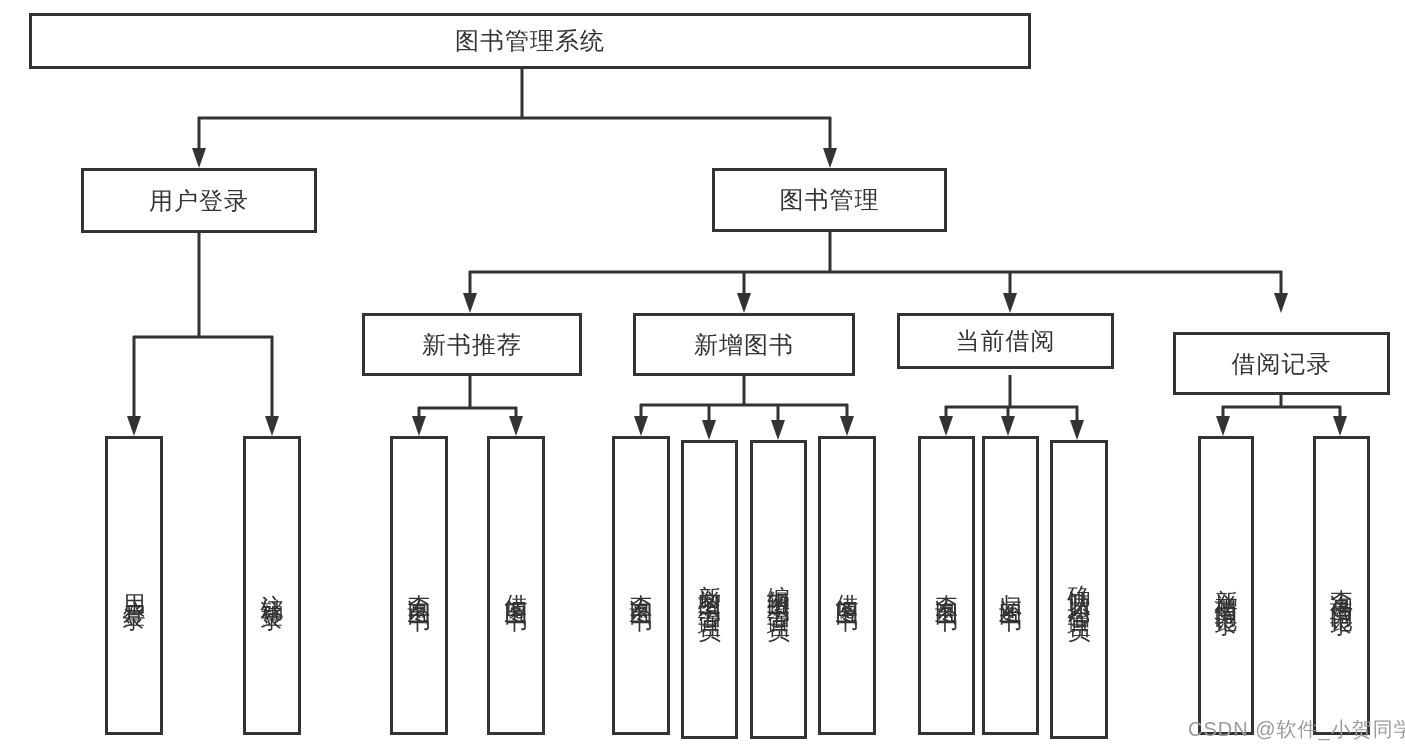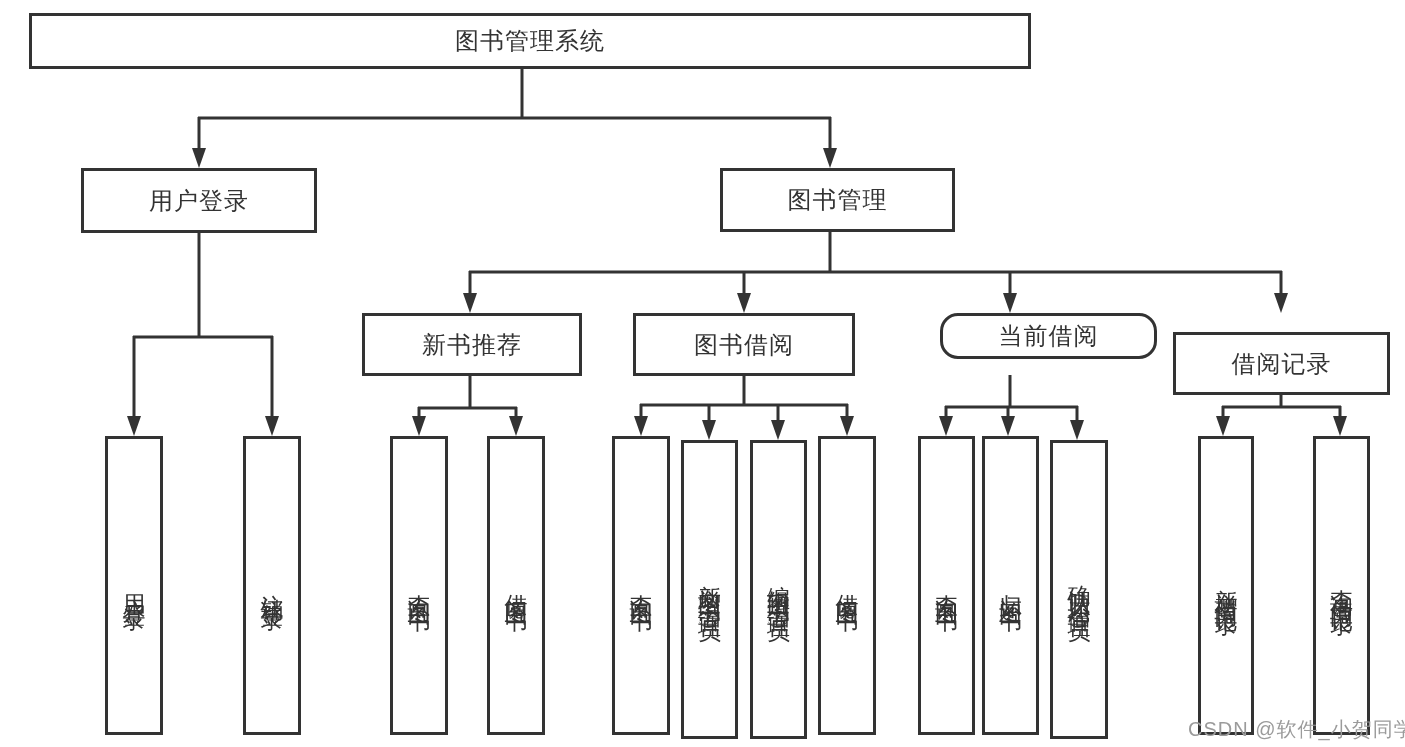--- a/index.html
+++ b/index.html
@@ -110,25 +110,25 @@
     <line x1="1222" y1="407" x2="1341" y2="407"></line>
     <line x1="1223" y1="406" x2="1223" y2="424"></line>
     <polygon points="1216,416 1230,416 1223,436"></polygon>
     <line x1="1340" y1="406" x2="1340" y2="424"></line>
     <polygon points="1333,416 1347,416 1340,436"></polygon>
   </svg>
 
   <div class="node h-node" style="left:21px;top:13px;width:1002px;height:56px;margin-left:8px;">图书管理系统</div>
 
   <div class="node h-node" style="left:81px;top:168px;width:236px;height:65px;">用户登录</div>
-  <div class="node h-node" style="left:712px;top:168px;width:235px;height:64px;margin-left:8px;">图书管理</div>
+  <div class="node h-node" style="left:712px;top:168px;width:235px;height:64px;">图书管理</div>
 
   <div class="node h-node" style="left:362px;top:313px;width:220px;height:63px;">新书推荐</div>
-  <div class="node h-node" style="left:633px;top:313px;width:222px;height:63px;">图书借阅</div>
-  <div class="node h-node" style="left:940px;top:313px;width:217px;height:46px;border-radius:18px;">当前借阅</div>
+  <div class="node h-node" style="left:633px;top:313px;width:222px;height:63px;">新增图书</div>
+  <div class="node h-node" style="left:897px;top:313px;width:217px;height:56px;">当前借阅</div>
   <div class="node h-node" style="left:1173px;top:332px;width:217px;height:63px;">借阅记录</div>
 
   <div class="node v-node" style="left:105px;top:436px;width:58px;height:299px;">用户登录</div>
   <div class="node v-node" style="left:243px;top:436px;width:58px;height:299px;">注销登录</div>
 
   <div class="node v-node" style="left:390px;top:436px;width:58px;height:299px;">查询图书</div>
   <div class="node v-node" style="left:487px;top:436px;width:58px;height:299px;">借阅图书</div>
 
   <div class="node v-node" style="left:612px;top:436px;width:58px;height:299px;">查询图书</div>
   <div class="node v-node" style="left:681px;top:440px;width:57px;height:299px;">新增图书（管理员）</div>

